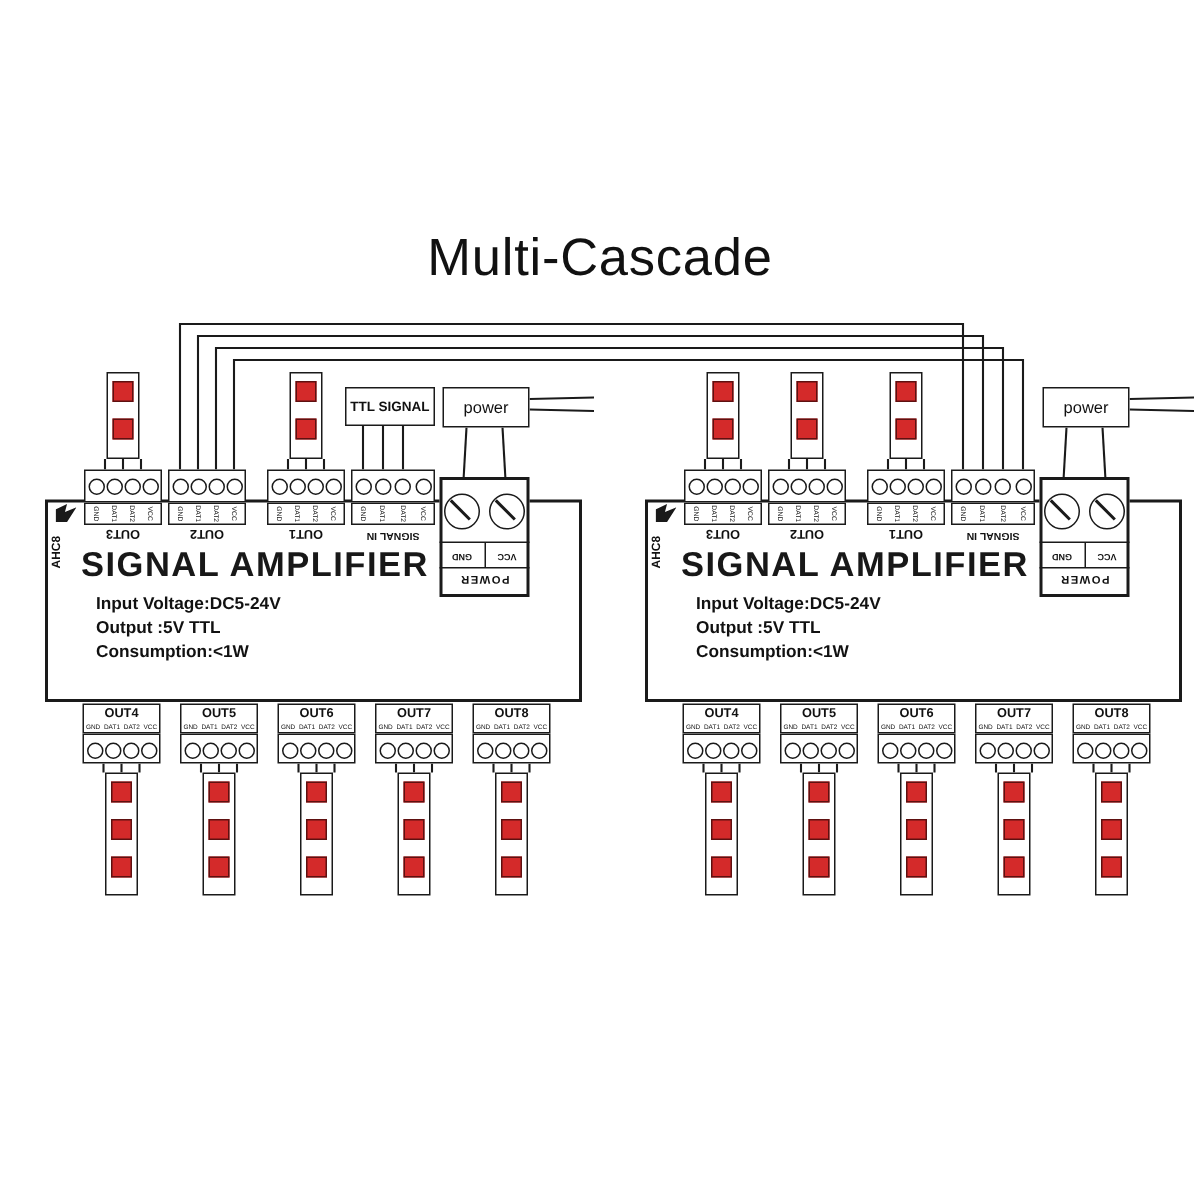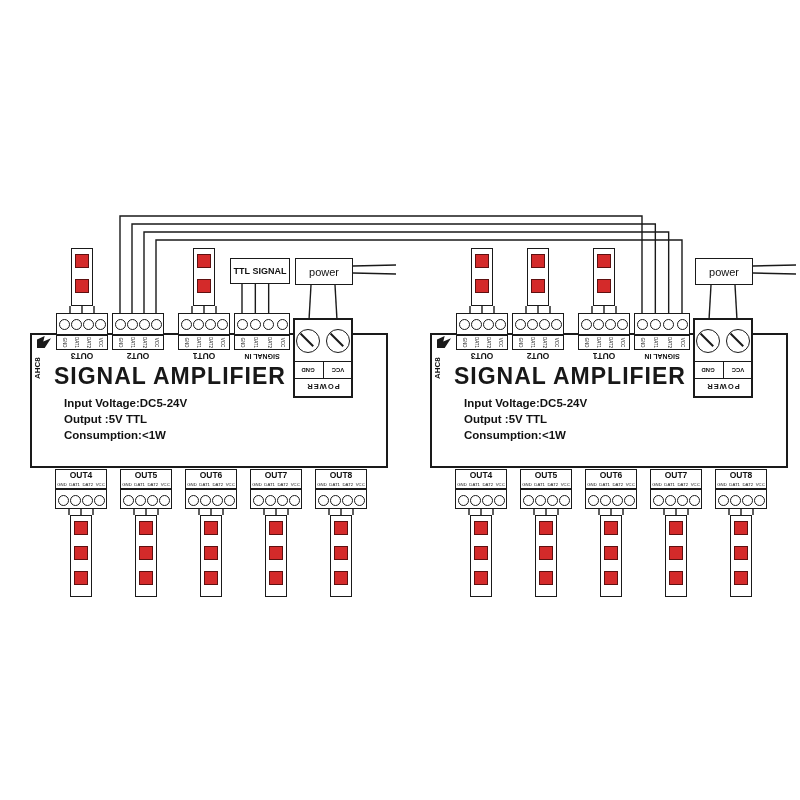--- a/index.html
+++ b/index.html
@@ -122,20 +122,21 @@
       <polyline points="741,509 741,515" fill="none" stroke="#1a1a1a" stroke-width="1.4"></polyline>
       <polyline points="753,509 753,515" fill="none" stroke="#1a1a1a" stroke-width="1.4"></polyline>
       <polyline points="735,587 735,593" fill="none" stroke="#1a1a1a" stroke-width="1.4"></polyline>
       <polyline points="741,587 741,593" fill="none" stroke="#1a1a1a" stroke-width="1.4"></polyline>
       <polyline points="747,587 747,593" fill="none" stroke="#1a1a1a" stroke-width="1.4"></polyline>
       <polyline points="120,313 120,216 642,216 642,313" fill="none" stroke="#1a1a1a" stroke-width="1.4"></polyline>
       <polyline points="132,313 132,224 655.3333333333334,224 655.3333333333334,313" fill="none" stroke="#1a1a1a" stroke-width="1.4"></polyline>
       <polyline points="144,313 144,232 668.6666666666666,232 668.6666666666666,313" fill="none" stroke="#1a1a1a" stroke-width="1.4"></polyline>
       <polyline points="156,313 156,240 682,240 682,313" fill="none" stroke="#1a1a1a" stroke-width="1.4"></polyline>
     </svg>
+  <div class="abs title">Multi-Cascade</div>
 <div class="abs box bold" style="left: 30px; top: 333px; width: 358px; height: 135px;"></div>
     <div class="abs" style="left: 37px; top: 336px; width: 14px; height: 12px; background: rgb(26, 26, 26); clip-path: polygon(0px 100%, 0px 30%, 55% 0px, 45% 45%, 100% 18%, 55% 100%);"></div>
     <div class="abs" style="left: 33px; top: 350px; width: 13px; height: 36px; font-size: 8px; font-weight: 700; writing-mode: vertical-rl; transform: rotate(180deg); text-align: center;">AHC8</div>
     <div class="abs" style="left: 54px; top: 363px; width: 310px; height: 26px; font-size: 23px; font-weight: 700; letter-spacing: 1px; color: rgb(24, 24, 24);">SIGNAL AMPLIFIER</div>
     <div class="abs" style="left: 64px; top: 397px; width: 260px; height: 14px; font-size: 11.5px; font-weight: 700;">Input Voltage:DC5-24V</div>
     <div class="abs" style="left: 64px; top: 413px; width: 260px; height: 14px; font-size: 11.5px; font-weight: 700;">Output :5V  TTL</div>
     <div class="abs" style="left: 64px; top: 429px; width: 260px; height: 14px; font-size: 11.5px; font-weight: 700;">Consumption:&lt;1W</div>
     <div class="abs box" style="left: 56px; top: 313px; width: 52px; height: 22px;"></div>
     <div class="abs box circ" style="left: 58.5px; top: 318.5px; width: 11px; height: 11px;"></div>
     <div class="abs box circ" style="left: 70.5px; top: 318.5px; width: 11px; height: 11px;"></div>

